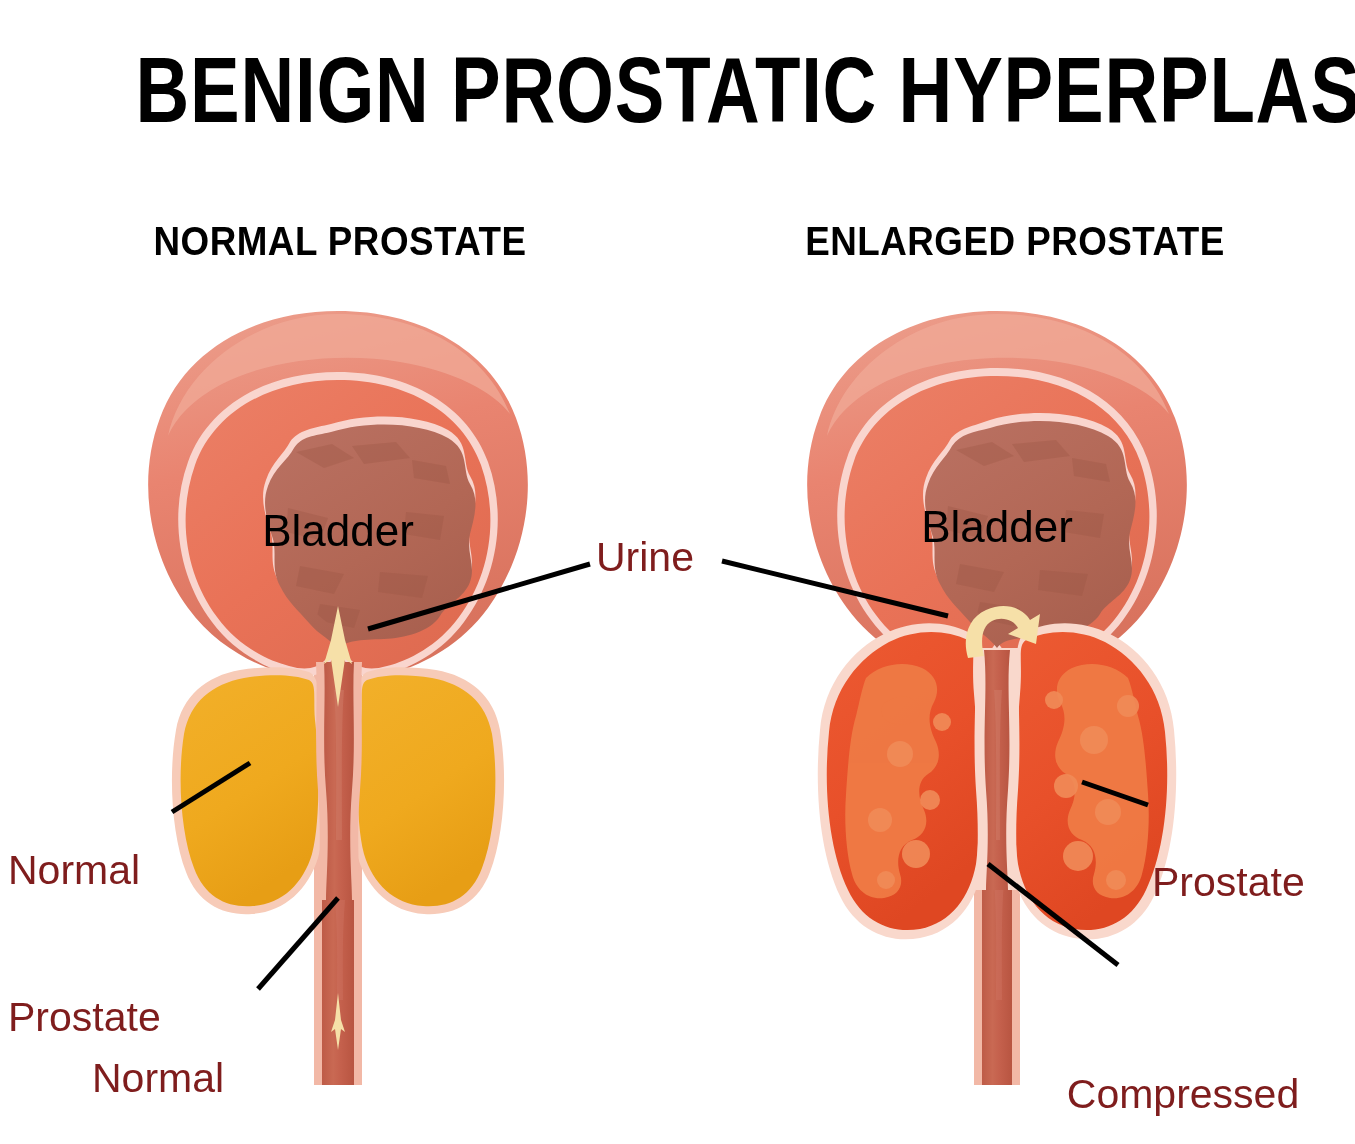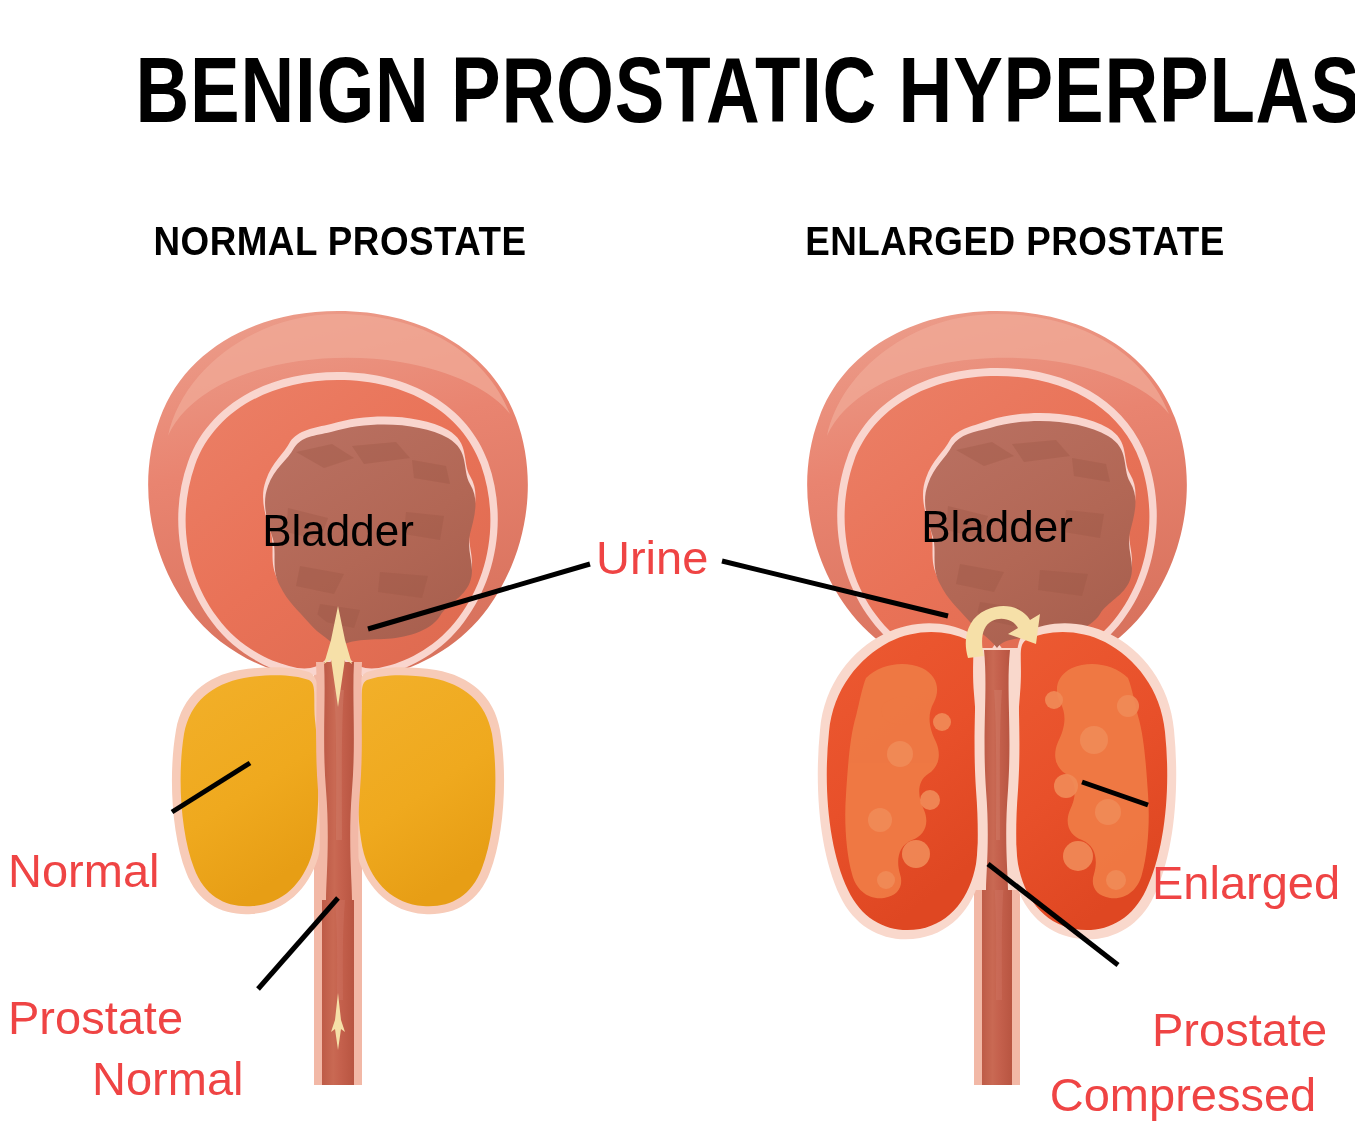--- a/index.html
+++ b/index.html
@@ -36,23 +36,23 @@
     transform:scaleX(0.92);
     white-space:nowrap;
   }
   #title-left{ left:0; width:680px; text-align:center; }
   #title-right{ left:675px; width:680px; text-align:center; }
 
   
   .label{
     position:absolute;
     font-family:"Liberation Sans", sans-serif;
-    font-size:47px;
+    font-size:41px;
     line-height:49px;
-    color:#ef4444;
+    color:#7f1d1d;
     white-space:pre;
   }
   .label.center-al{ text-align:center; }
 
   #lbl-urine{ left:596px; top:533px; }
   #lbl-normal-prostate{ left:8px; top:748px; width:176px; text-align:left; }
   #lbl-normal-urethra{ left:92px; top:956px; width:200px; text-align:left; }
   #lbl-enlarged-prostate{ left:1152px; top:760px; width:200px; text-align:left; }
   #lbl-compressed-urethra{ left:1038px; top:972px; width:290px; text-align:center; }
 
@@ -347,21 +347,20 @@
     <div>Normal</div>
     <div>Prostate</div>
   </div>
 
   <div class="label" id="lbl-normal-urethra">
     <div>Normal</div>
     
   </div>
 
   <div class="label" id="lbl-enlarged-prostate">
-    <div>Enlarged</div>
     <div>Prostate</div>
   </div>
 
   <div class="label center-al" id="lbl-compressed-urethra">
     <div>Compressed</div>
     
   </div>
 
 </div>
 

